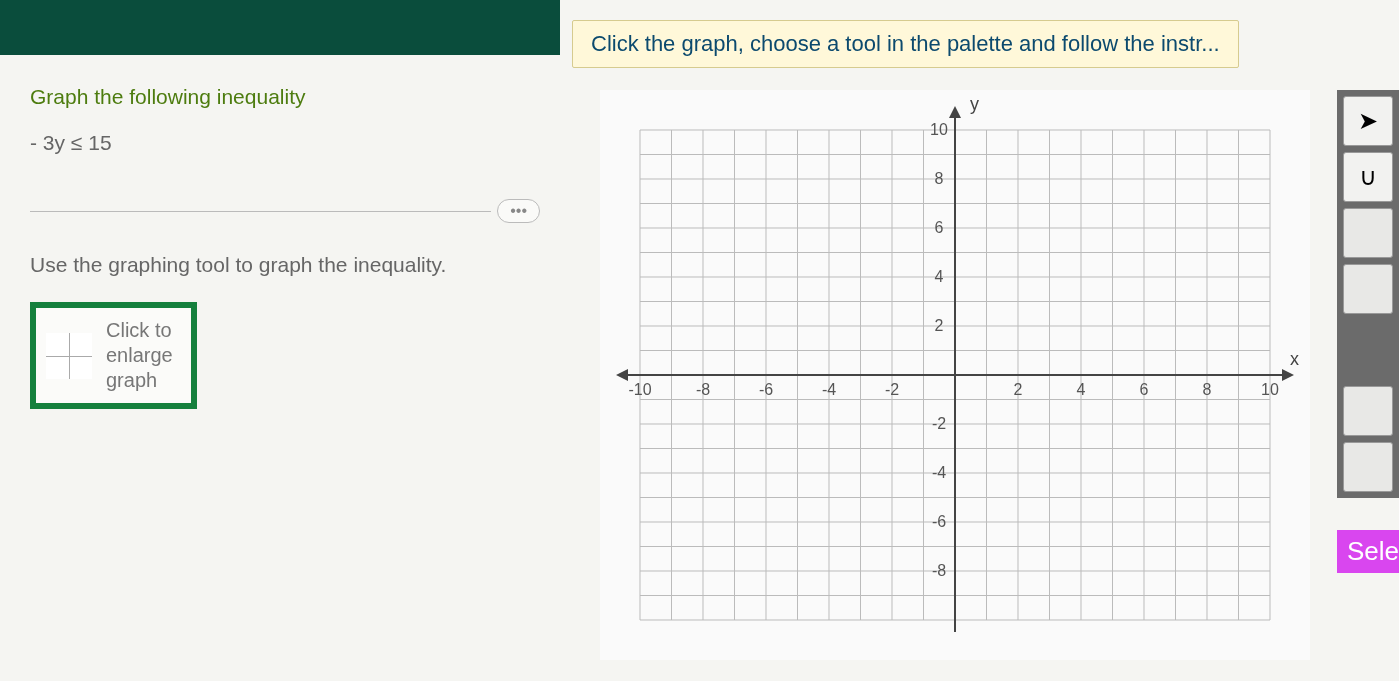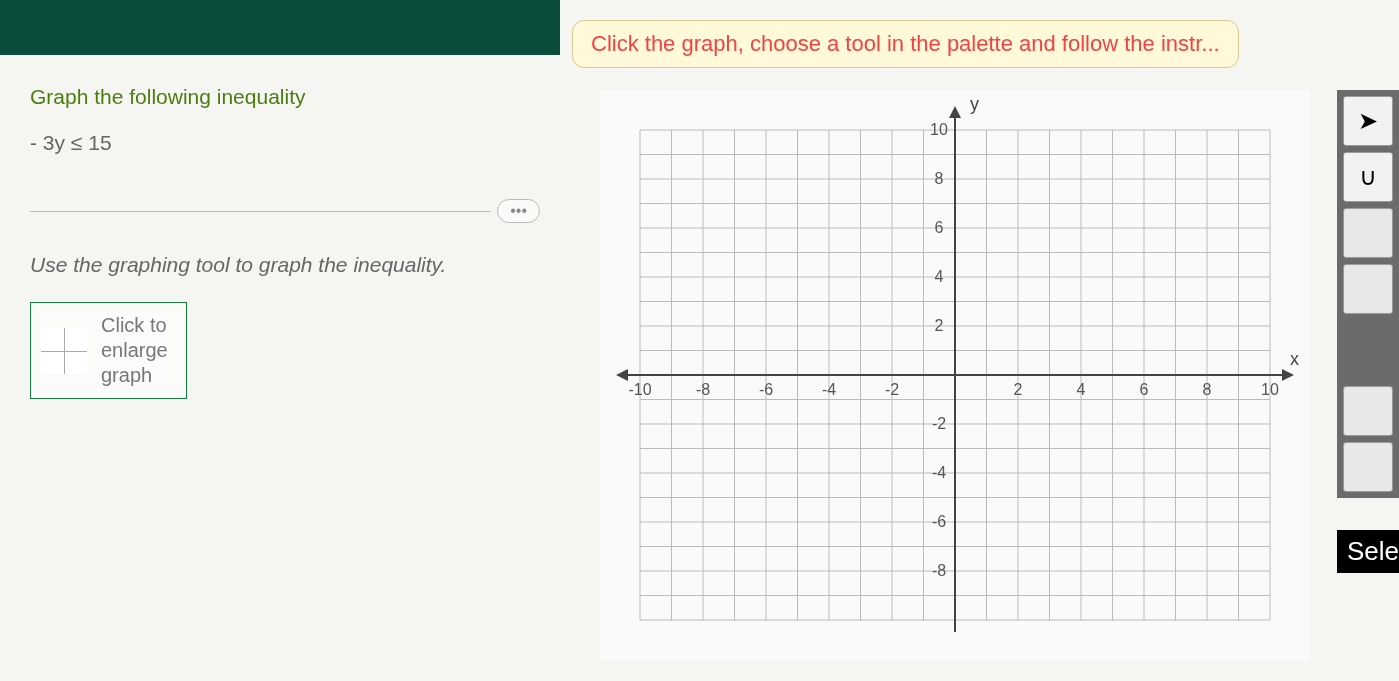--- a/index.html
+++ b/index.html
@@ -17,22 +17,22 @@
       width: 560px; height: 55px;
       background: #0a4d3c;
     }
     .tooltip-banner {
       position: absolute;
       top: 20px; left: 572px;
       background: #fff8d9;
       border: 1px solid #d6cb8f;
       padding: 10px 18px;
       font-size: 22px;
-      color: #ef4444;
-      border-radius: 12px;
+      color: #0c4a6e;
+      border-radius: 2px;
       white-space: nowrap;
     }
     .left-panel {
       position: absolute;
       top: 85px; left: 30px;
       width: 510px;
       color: #555;
     }
     .question-prompt {
       font-size: 21px;
@@ -61,27 +61,26 @@
       font-size: 16px;
       color: #888;
       background: #fafaf8;
       margin-left: 6px;
       cursor: pointer;
     }
     .instruction {
       font-size: 21px;
       color: #666;
       margin-bottom: 25px;
-      font-style: italic;
     }
     .enlarge-card {
       display: inline-flex;
       align-items: center;
       gap: 14px;
-      border: 1px solid #15803d;
+      border: 6px solid #15803d;
       background: #fbfbf9;
       padding: 10px 18px 10px 10px;
       cursor: pointer;
     }
     .mini-graph {
       width: 46px; height: 46px;
       position: relative;
       background: #fff;
     }
     .mini-graph::before, .mini-graph::after {
@@ -123,21 +122,21 @@
       display: flex;
       align-items: center;
       justify-content: center;
       font-size: 24px;
       cursor: pointer;
     }
     .tool-btn.blank { background: #e8e8e6; }
     .palette-label {
       position: absolute;
       right: 0; top: 530px;
-      background: #000000;
+      background: #d946ef;
       color: #fff;
       font-size: 26px;
       padding: 6px 4px 6px 10px;
       width: 62px;
       overflow: hidden;
     }
   </style>
 </head>
 <body>
 

